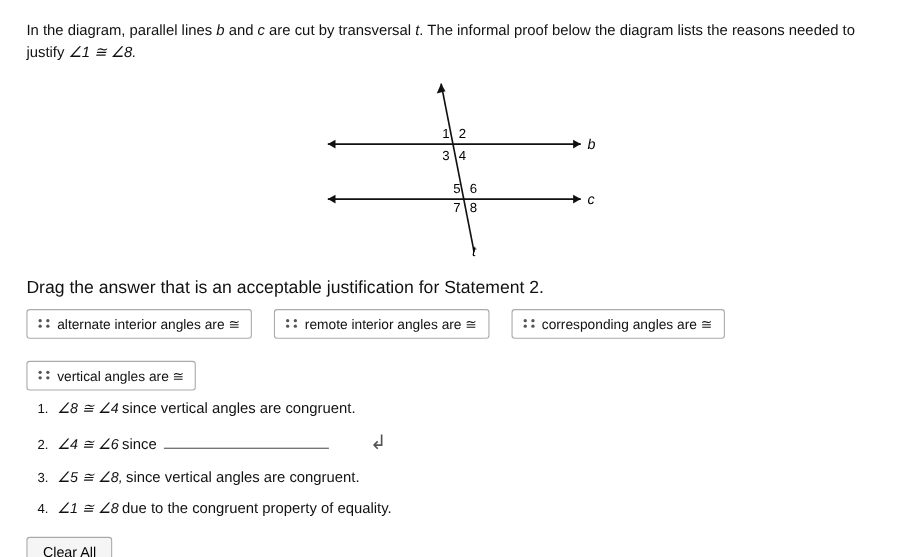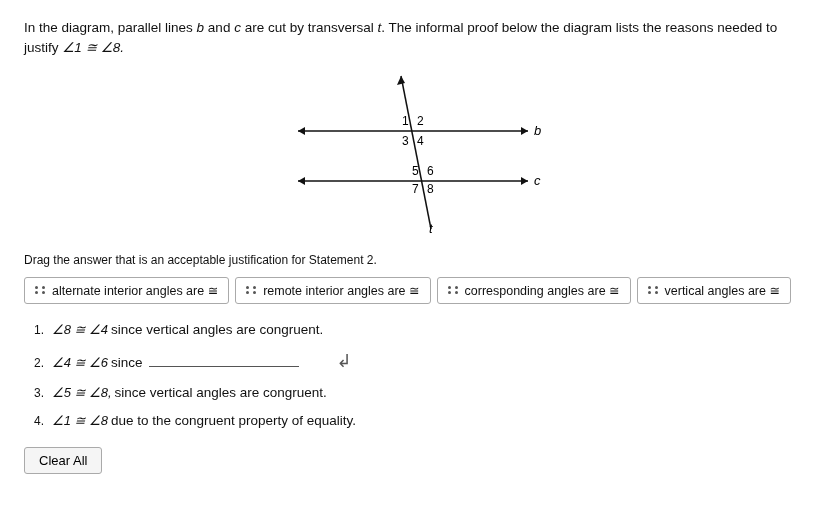--- a/index.html
+++ b/index.html
@@ -26,28 +26,28 @@
       justify-content: center;
       align-items: center;
       margin: 10px 0 14px 0;
       height: 170px;
     }
     .diagram-svg {
       width: 340px;
       height: 165px;
     }
     .drag-instruction {
-      font-size: 12px;
+      font-size: 16px;
       margin-bottom: 10px;
     }
     
     .tiles-row {
       display: flex;
-      gap: 6px;
-      margin-bottom: 16px;
+      gap: 20px;
+      margin-bottom: 6px;
       flex-wrap: wrap;
     }
     .tile {
       display: flex;
       align-items: center;
       gap: 5px;
       border: 1.5px solid #aaa;
       border-radius: 3px;
       padding: 5px 10px;
       font-size: 12.5px;

